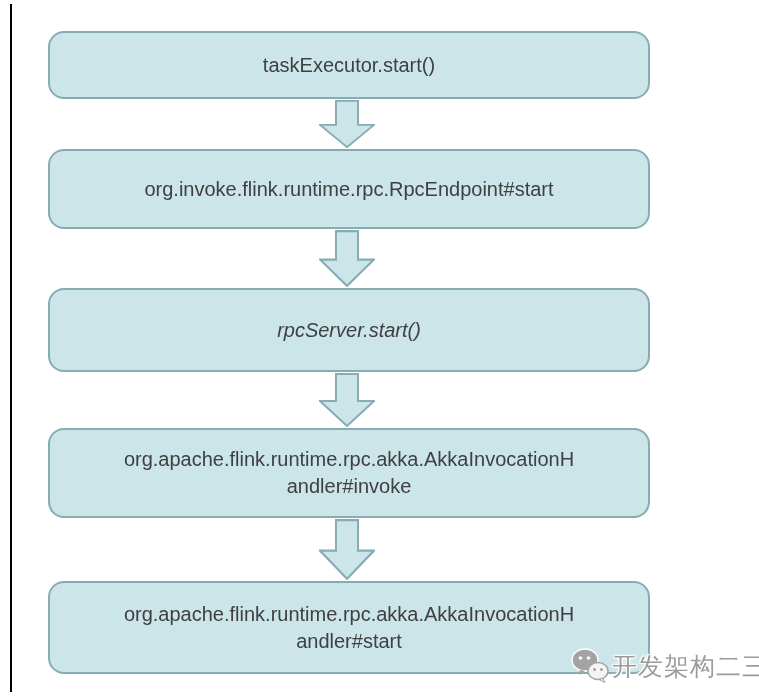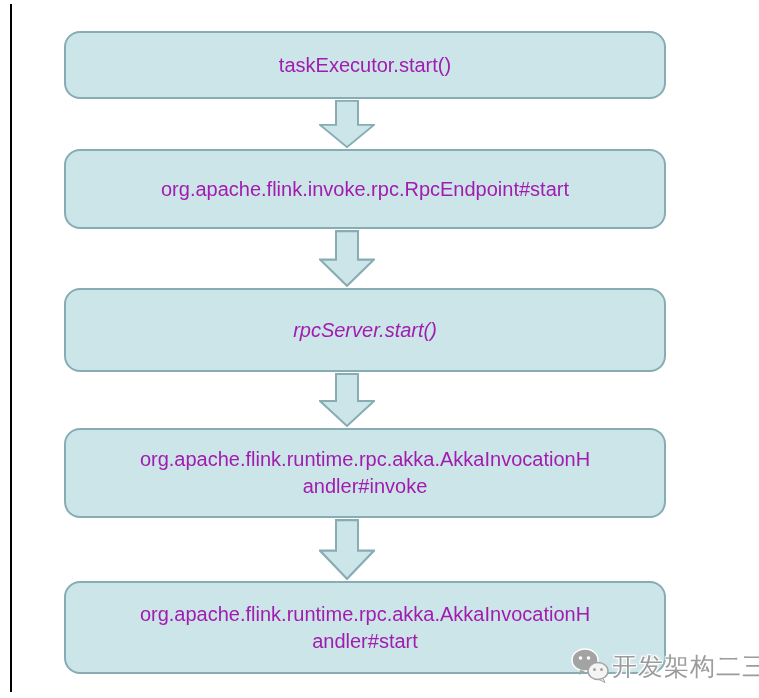--- a/index.html
+++ b/index.html
@@ -18,33 +18,33 @@
   .left-bar {
     position: absolute;
     left: 10px;
     top: 4px;
     width: 2px;
     height: 688px;
     background: #000000;
   }
   .flow-node {
     position: absolute;
-    left: 64px;
+    left: 48px;
     width: 602px;
     box-sizing: border-box;
     background: #cbe5e9;
     border: 2px solid #87acb3;
     border-radius: 16px;
     display: flex;
     align-items: center;
     justify-content: center;
     text-align: center;
     font-size: 20px;
     line-height: 1.35;
-    color: #a21caf;
+    color: #404040;
     white-space: pre-line;
   }
   .node-1 { top: 31px;  height: 68px; }
   .node-2 { top: 149px; height: 80px; }
   .node-3 { top: 288px; height: 84px; font-style: italic; }
   .node-4 { top: 428px; height: 90px; }
   .node-5 { top: 581px; height: 93px; }
   .flow-arrow {
     position: absolute;
     left: 319px;
@@ -84,21 +84,21 @@
   <div class="left-bar"></div>
 
   <div class="flow-node node-1">taskExecutor.start()</div>
 
   <div class="flow-arrow arrow-1">
     <svg viewBox="0 0 56 52" preserveAspectRatio="none">
       <polygon points="17,1 39,1 39,27 55,27 28,51 1,27 17,27" fill="#cbe5e9" stroke="#87acb3" stroke-width="2" stroke-linejoin="miter"></polygon>
     </svg>
   </div>
 
-  <div class="flow-node node-2">org.apache.flink.invoke.rpc.RpcEndpoint#start</div>
+  <div class="flow-node node-2">org.invoke.flink.runtime.rpc.RpcEndpoint#start</div>
 
   <div class="flow-arrow arrow-2">
     <svg viewBox="0 0 56 52" preserveAspectRatio="none">
       <polygon points="17,1 39,1 39,27 55,27 28,51 1,27 17,27" fill="#cbe5e9" stroke="#87acb3" stroke-width="2" stroke-linejoin="miter"></polygon>
     </svg>
   </div>
 
   <div class="flow-node node-3">rpcServer.start()</div>
 
   <div class="flow-arrow arrow-3">

